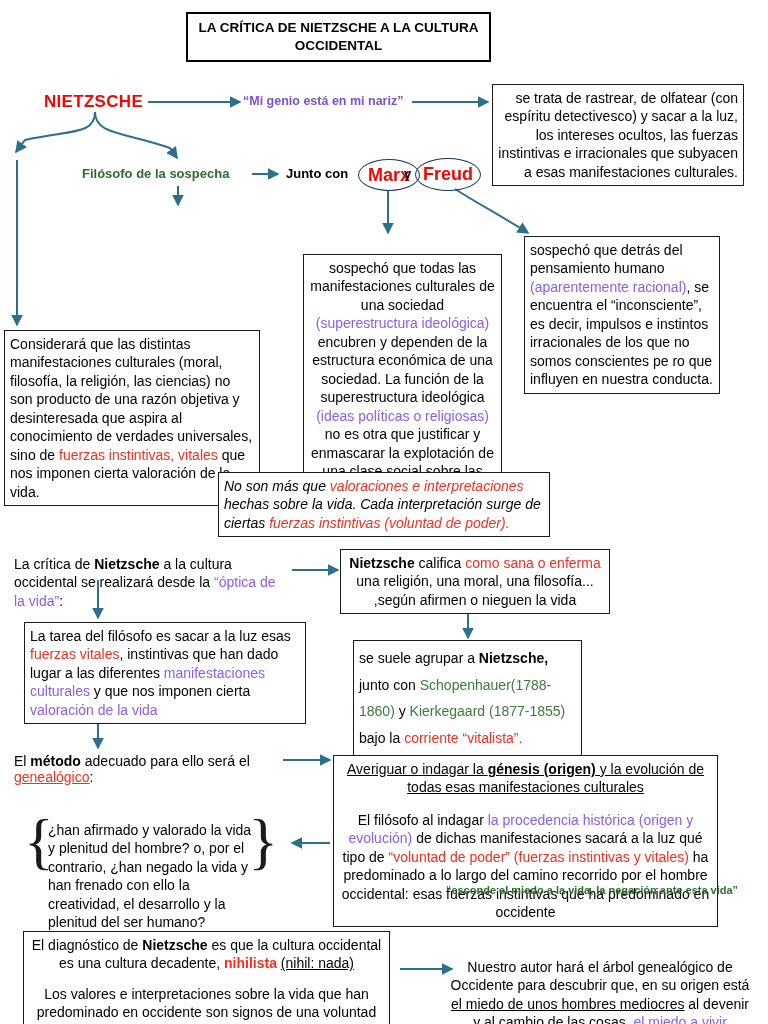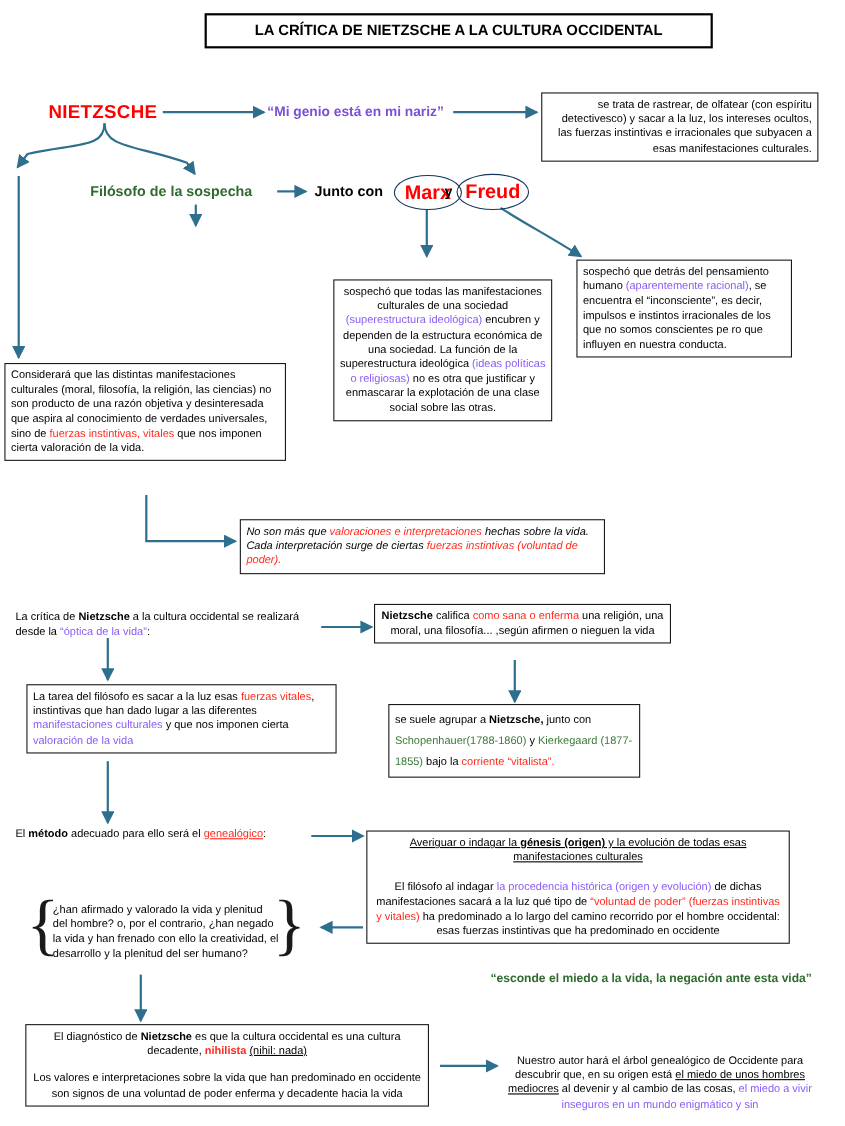--- a/index.html
+++ b/index.html
@@ -98,21 +98,21 @@
     box-sizing: border-box;
     padding: 5px 8px;
   }
   .brace {
     position: absolute;
     font-size: 62px;
     color: #1a1a1a;
     font-family: "Liberation Serif", serif;
     line-height: 1;
   }
-  .small { font-size: 10px; }
+  .small { font-size: 14px; }
 </style>
 </head>
 <body>
 
 <div class="canvas">
 
   <svg class="svg-layer" viewBox="0 0 768 1024">
     <defs>
       <marker id="ah" markerWidth="7" markerHeight="7" refX="5.2" refY="3" orient="auto">
         <path d="M0,0 L6,3 L0,6 z" fill="#2e6f8e"></path>
@@ -151,21 +151,21 @@
       <path d="M283,760 L330,760"></path>
 
       <path d="M330,843 L292,843"></path>
 
       <path d="M128,886 L128,928"></path>
 
       <path d="M400,969 L452,969"></path>
     </g>
   </svg>
 
-  <div class="node title-box" style="left:186px; top:12px; width:462px;">LA CRÍTICA DE NIETZSCHE A LA CULTURA OCCIDENTAL</div>
+  <div class="node title-box" style="left:186px; top:12px; width:305px;">LA CRÍTICA DE NIETZSCHE A LA CULTURA OCCIDENTAL</div>
 
   <div class="node plain nietzsche-label" style="left:44px; top:92px;">NIETZSCHE</div>
 
   <div class="node plain quote-genio" style="left:243px; top:94px;">“Mi genio está en mi nariz”</div>
 
   <div class="node boxed rgt lh small" style="left:492px; top:84px; width:252px;">se trata de rastrear, de olfatear (con espíritu detectivesco) y sacar a la luz, los intereses ocultos, las fuerzas instintivas e irracionales que subyacen a esas manifestaciones culturales.</div>
 
   <div class="node plain filosofo" style="left:82px; top:166px;">Filósofo de la sospecha</div>
 
   <div class="node plain junto" style="left:286px; top:166px;">Junto con</div>

